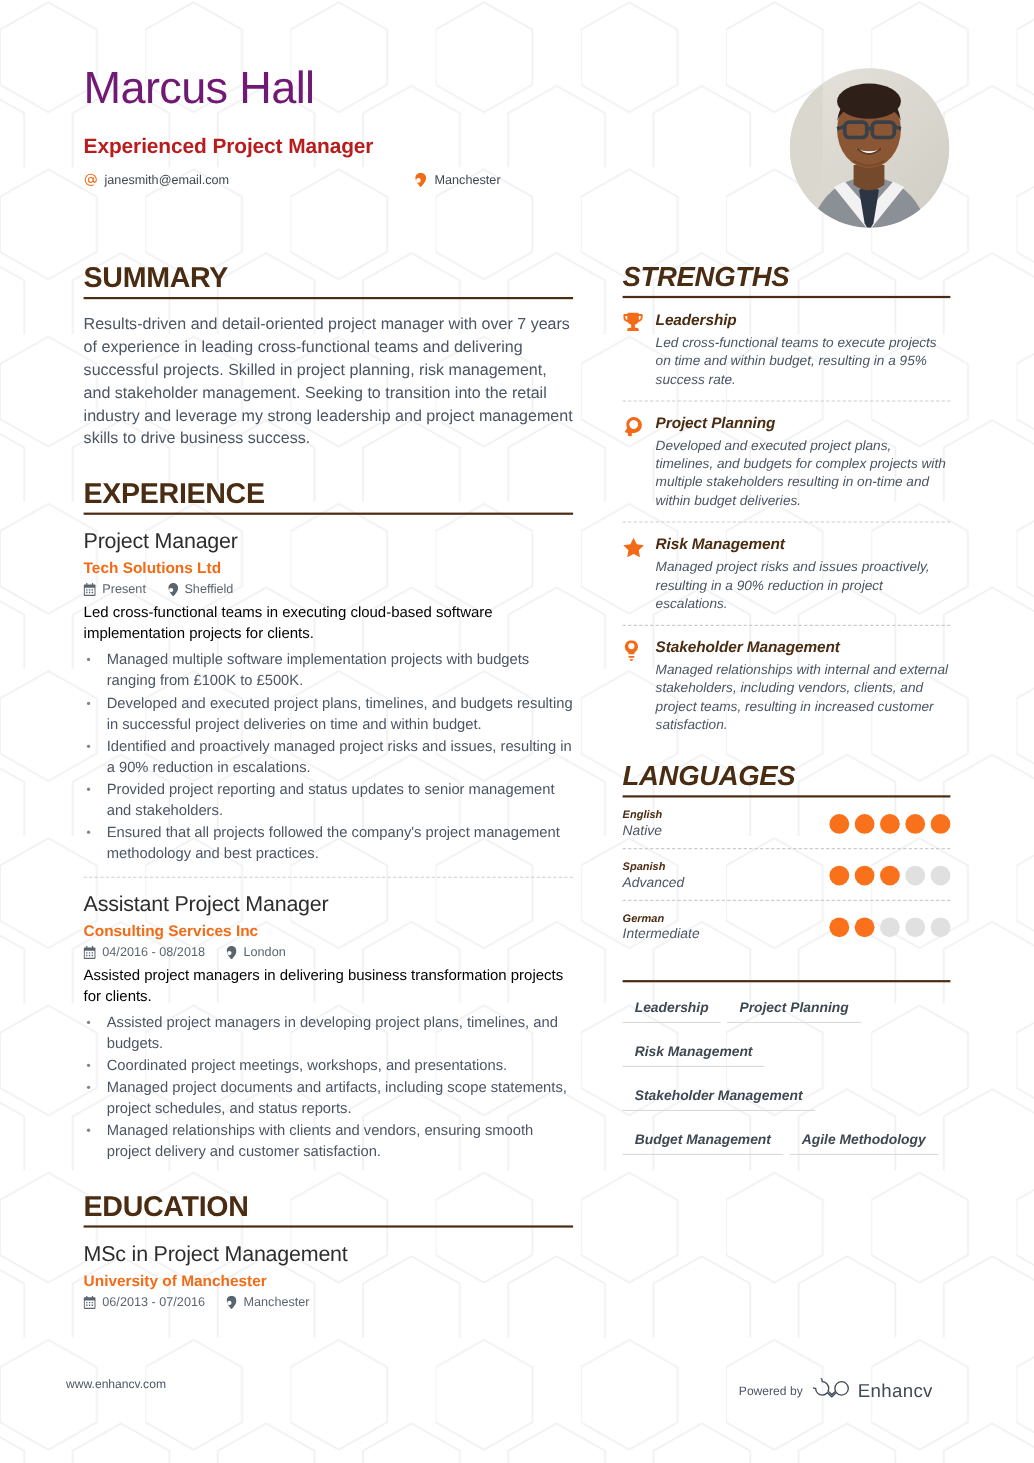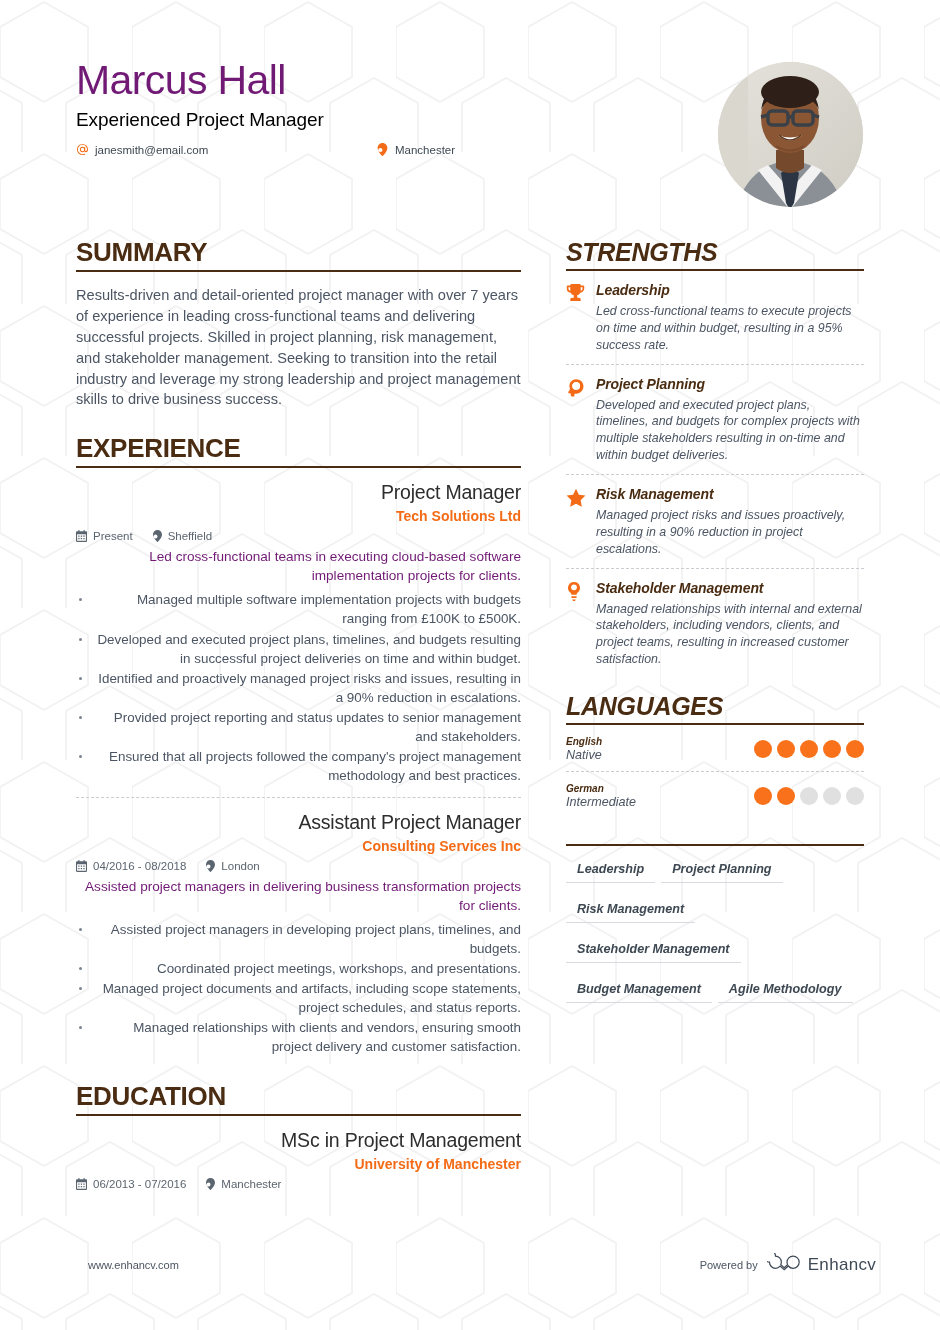--- a/index.html
+++ b/index.html
@@ -34,23 +34,23 @@
   }
   .name {
     font-size: 41px;
     font-weight: 400;
     color: #701a75;
     letter-spacing: -0.6px;
     line-height: 1.08;
   }
   .job-title {
     font-size: 19px;
-    font-weight: 400;
-    color: #000000;
-    margin-top: 7px;
+    font-weight: 700;
+    color: #b91c1c;
+    margin-top: 21px;
     letter-spacing: -0.1px;
   }
   .contact-row {
     margin-top: 12px;
     display: flex;
     align-items: center;
     width: 420px;
   }
   .contact-item {
     display: flex;
@@ -109,21 +109,21 @@
   .sec { margin-bottom: 0; }
 
   .summary-text {
     font-size: 14.6px;
     line-height: 1.43;
     color: #4b5563;
     margin-top: 13px;
   }
 
   
-  .entry { margin-top: 13px; text-align: right; }
+  .entry { margin-top: 13px; }
   .entry-title {
     font-size: 19.5px;
     color: #2d2d2d;
     font-weight: 400;
     letter-spacing: -0.2px;
   }
   .entry-org {
     font-size: 14px;
     font-weight: 700;
     color: #f36b16;
@@ -143,21 +143,21 @@
   }
   .meta-ico {
     margin-right: 6px;
     display: inline-flex;
     color: #5b6570;
   }
   .meta-ico svg { display: block; }
   .entry-desc {
     font-size: 13.6px;
     line-height: 1.4;
-    color: #701a75;
+    color: #000000;
     margin-top: 5px;
   }
   ul.bullets {
     list-style: none;
     margin-top: 5px;
   }
   ul.bullets li {
     position: relative;
     padding-left: 21px;
     font-size: 13.4px;
@@ -243,24 +243,23 @@
     color: #3d4852;
     border-bottom: 1.5px solid #d7dade;
     padding: 5px 11px 6px 11px;
     margin: 0 6px 14px 0;
     white-space: nowrap;
   }
 
   
   .footer {
     position: absolute;
-    left: 88px; top: 1253px;
+    left: 60px; top: 1253px;
     width: 788px;
     display: flex;
-    align-items: center;
     justify-content: space-between;
   }
   .footer-site {
     font-size: 11px;
     color: #4b5563;
   }
   .powered {
     display: flex;
     align-items: center;
     gap: 9px;
@@ -535,20 +534,33 @@
         </div>
         <div class="dots">
             <span class="dot on"></span>
             <span class="dot on"></span>
             <span class="dot on"></span>
             <span class="dot on"></span>
             <span class="dot on"></span>
           </div>
       </div>
 
+      <div class="lang">
+        <div class="lang-text">
+          <div class="lang-name">Spanish</div>
+          <div class="lang-level">Advanced</div>
+        </div>
+        <div class="dots">
+            <span class="dot on"></span>
+            <span class="dot on"></span>
+            <span class="dot on"></span>
+            <span class="dot"></span>
+            <span class="dot"></span>
+          </div>
+      </div>
 
       <div class="lang">
         <div class="lang-text">
           <div class="lang-name">German</div>
           <div class="lang-level">Intermediate</div>
         </div>
         <div class="dots">
             <span class="dot on"></span>
             <span class="dot on"></span>
             <span class="dot"></span>

